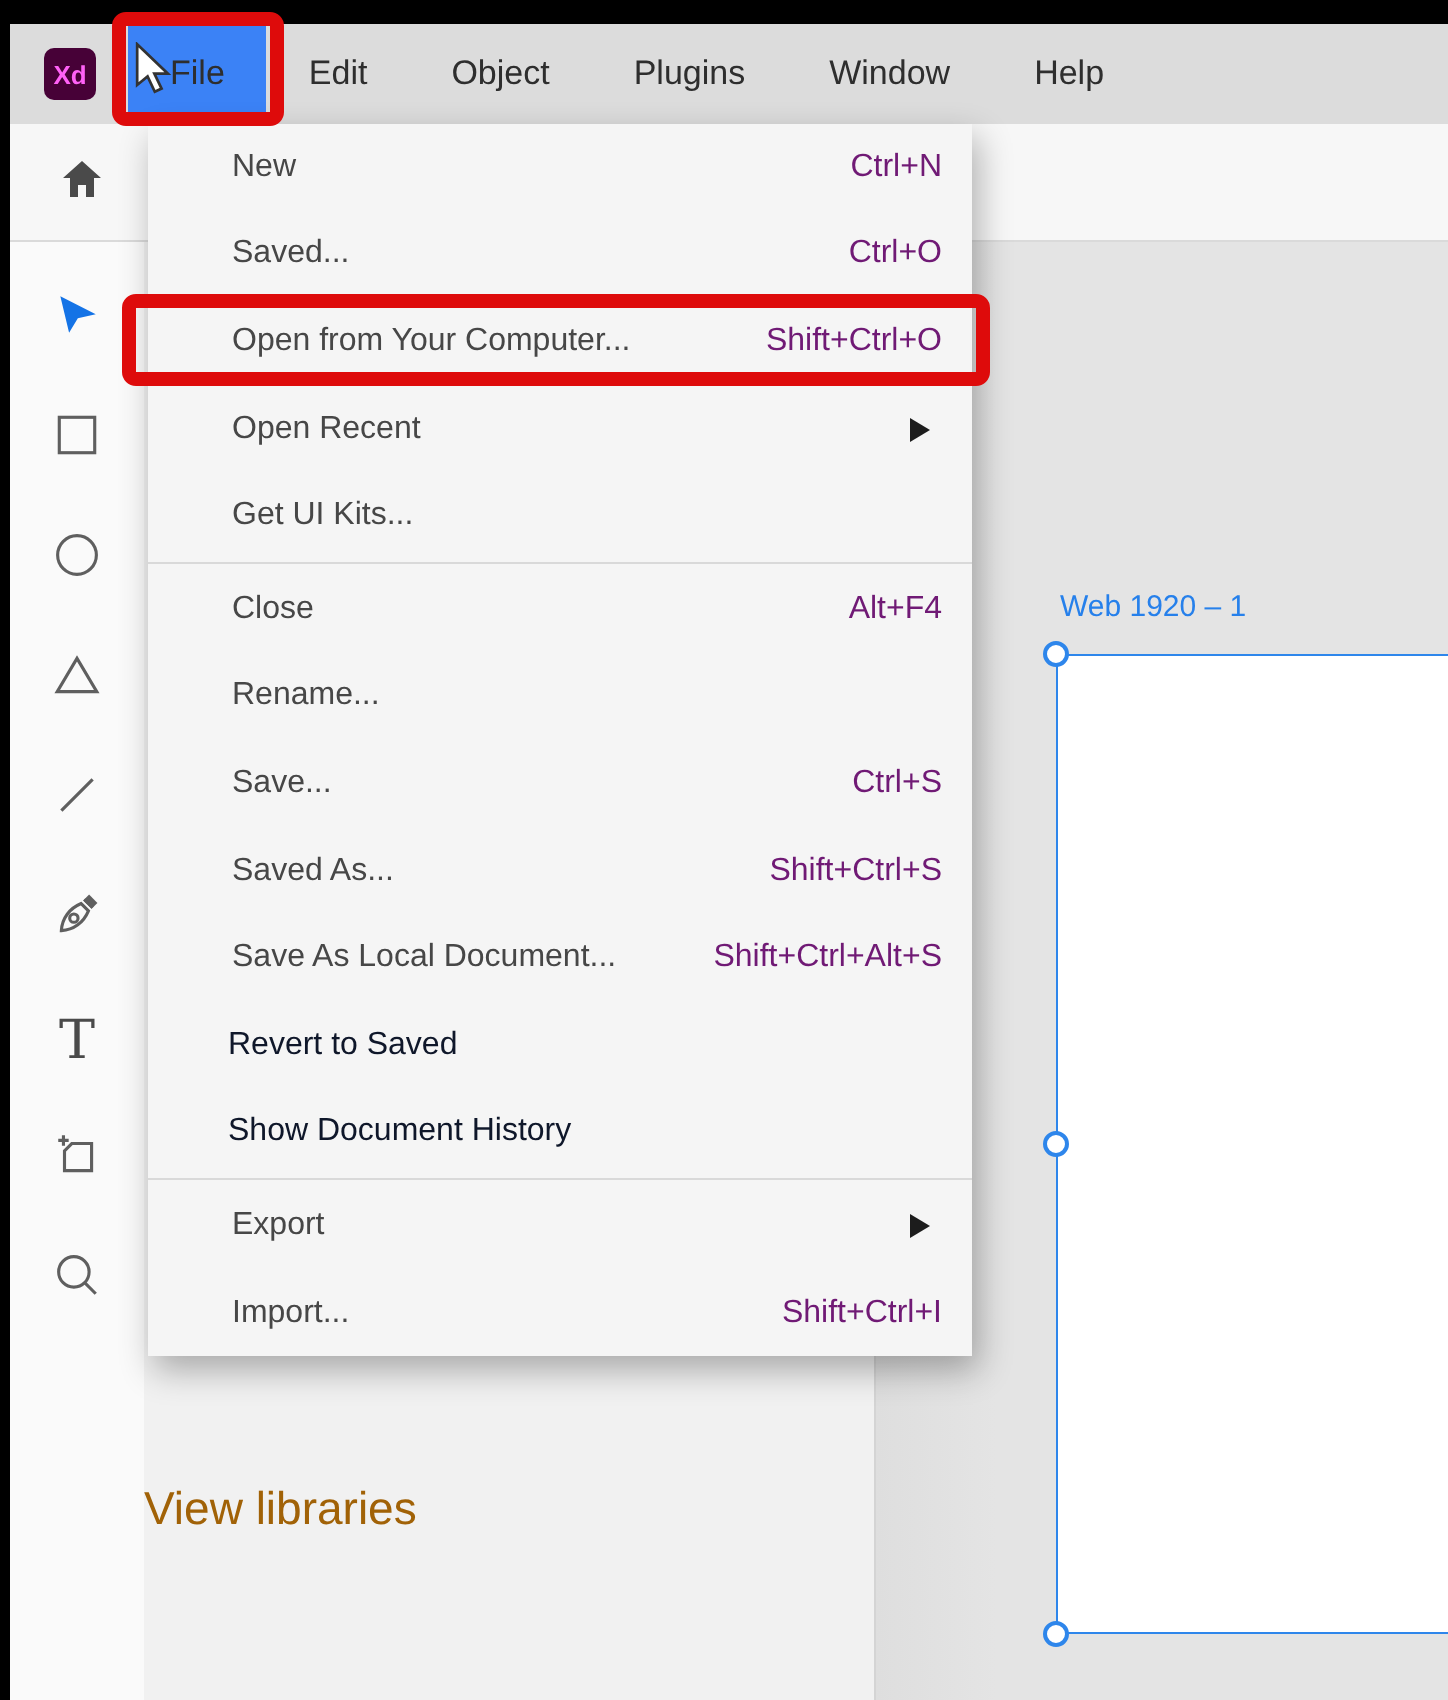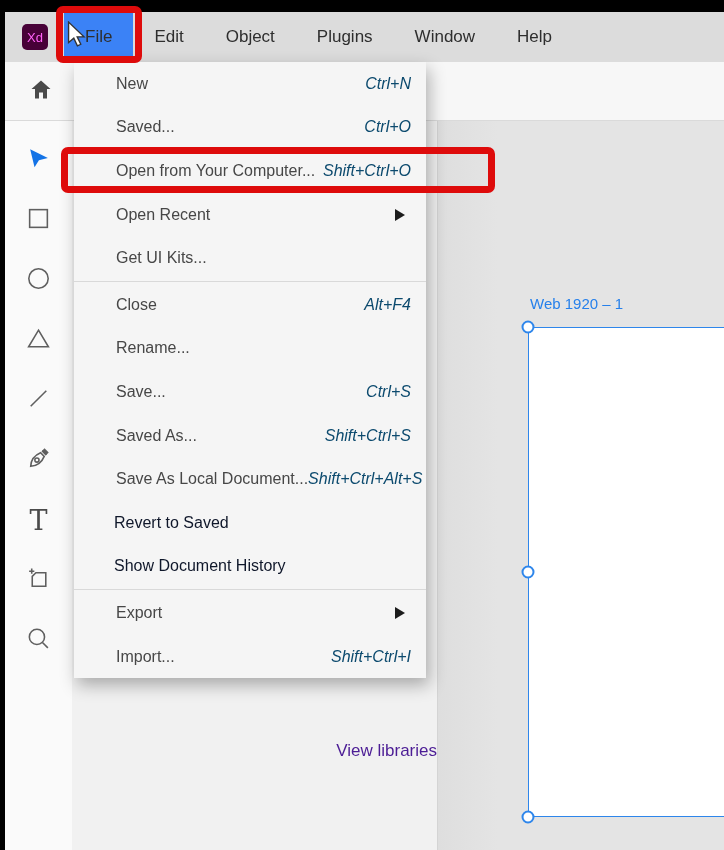--- a/index.html
+++ b/index.html
@@ -8,21 +8,21 @@
     background:#000;font-family:"Liberation Sans",sans-serif;
     -webkit-font-smoothing:antialiased;
   }
   
   #menubar{
     position:absolute;left:5px;top:12px;right:0;height:50px;
     background:#dcdcdc;display:flex;align-items:center;
   }
   #xd-logo{
     width:26px;height:26px;border-radius:5px;background:#470137;
-    color:#FF61F6;font-size:13px;font-weight:normal;
+    color:#FF61F6;font-size:13px;font-weight:bold;
     display:flex;align-items:center;justify-content:center;
     margin-left:17px;flex:0 0 auto;
   }
   .mb-item{
     height:50px;line-height:50px;padding:0 21px;font-size:17px;
     color:#2e2e2e;white-space:nowrap;cursor:default;
   }
   .mb-item.active{background:#3b82f6;}
   #menubar .spacer{width:16px;}
   
@@ -39,22 +39,22 @@
     padding-top:9px;box-sizing:border-box;
   }
   .tool-cell{height:60px;width:67px;display:flex;align-items:center;justify-content:center;flex:0 0 auto;}
   .tool-cell .t-glyph{font-family:"DejaVu Serif","Liberation Serif",serif;font-size:27px;color:#4a4a4a;line-height:1;}
   
   #libraries-panel{
     position:absolute;left:72px;top:121px;width:366px;bottom:0;
     background:#f1f1f1;border-right:1px solid #d4d4d4;box-sizing:border-box;
   }
   #view-libraries{
-    position:absolute;top:620px;left:0;right:0;text-align:right;
-    color:#4c1d95;font-size:17px;cursor:pointer;
+    position:absolute;top:620px;left:0;right:0;text-align:left;
+    color:#a16207;font-size:23px;cursor:pointer;
   }
   
   #canvas{
     position:absolute;left:438px;top:121px;right:0;bottom:0;
     background:linear-gradient(to right,#dedede,#e4e4e4 60px);
     overflow:hidden;
   }
   #artboard-label{
     position:absolute;left:92px;top:174px;font-size:15px;color:#2680EB;cursor:pointer;
   }
@@ -62,30 +62,30 @@
     position:absolute;left:90px;top:206px;width:240px;height:490px;
     background:#ffffff;border:1.5px solid #2E86EB;box-sizing:border-box;
   }
   .ab-handle{
     position:absolute;width:13px;height:13px;border-radius:50%;
     background:#fff;border:2px solid #2E86EB;box-sizing:border-box;
     transform:translate(-50%,-50%);
   }
   
   #file-menu{
-    position:absolute;left:74px;top:62px;width:352px;
+    position:absolute;left:74px;top:62px;width:412px;
     background:#f5f5f5;z-index:5;
     box-shadow:3px 7px 16px rgba(0,0,0,0.30);
   }
   .menu-row{
     height:43.6px;display:flex;align-items:center;
     padding:0 15px 0 42px;font-size:16px;color:#474747;box-sizing:border-box;
     cursor:default;white-space:nowrap;
   }
-  .menu-row .shortcut{margin-left:auto;color:#0c4a6e;font-style:italic;}
+  .menu-row .shortcut{margin-left:auto;color:#701a75;}
   .menu-row.disabled{color:#0f172a;padding-left:40px;}
   .menu-row .sub-arrow{
     margin-left:auto;margin-right:6px;width:0;height:0;
     border-left:10px solid #1c1c1c;border-top:6.5px solid transparent;border-bottom:6.5px solid transparent;
   }
   .menu-sep{height:1px;background:#d9d9d9;margin:1px 0;}
   
   .hl-box{
     position:absolute;border:7px solid #DE0B0B;border-radius:7px;
     box-sizing:border-box;z-index:10;pointer-events:none;

